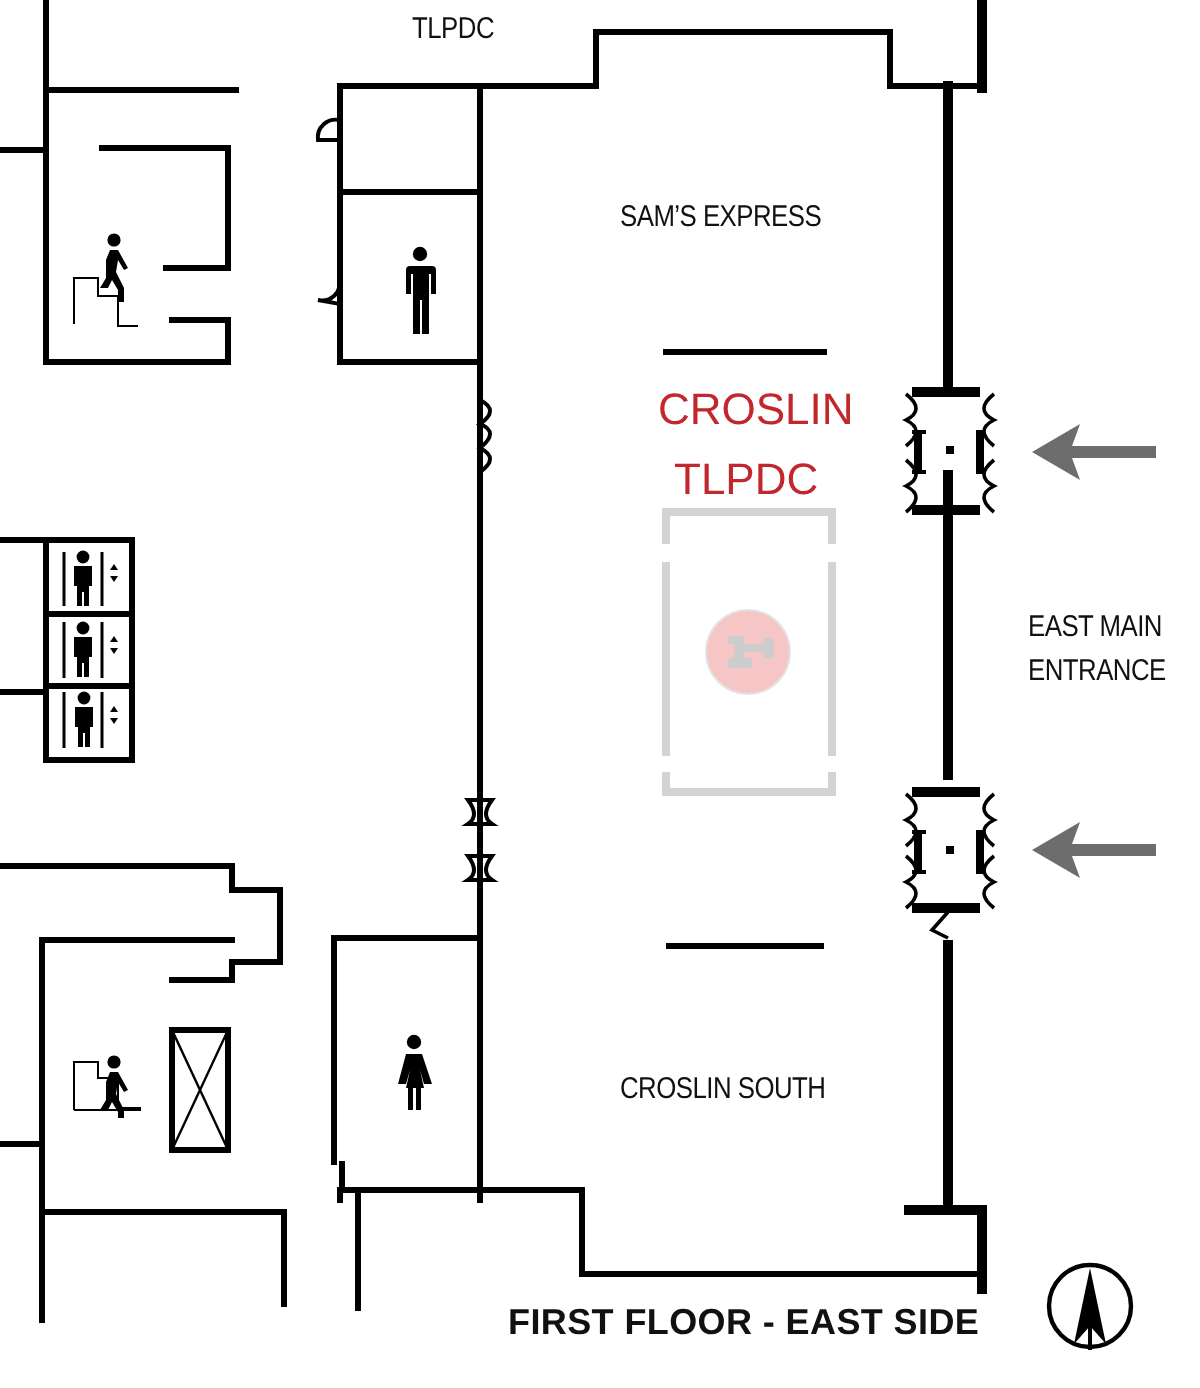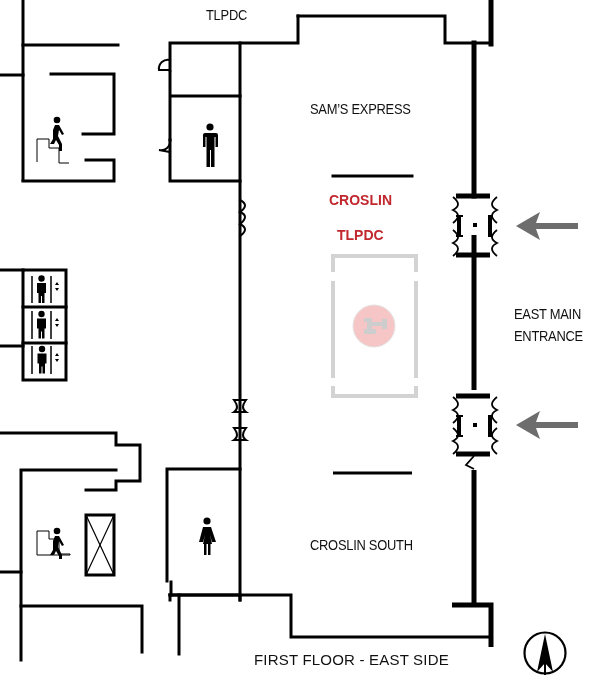--- a/index.html
+++ b/index.html
@@ -2,24 +2,24 @@
 <html><head>
 <meta charset="utf-8">
 <style>
   html, body { margin: 0; padding: 0; background: #ffffff; }
   body { width: 600px; height: 694px; position: relative; overflow: hidden;
          font-family: "Liberation Sans", "DejaVu Sans", sans-serif; }
   #map { position: absolute; left: 0; top: 0; width: 600px; height: 694px; }
   .lbl { position: absolute; font-family: "Liberation Sans", sans-serif; color: #111;
          font-size: 15px; letter-spacing: -0.3px; transform: scaleX(0.86); transform-origin: left top;
          white-space: nowrap; }
-  .lbl-red { position: absolute; font-family: "Liberation Sans", sans-serif; font-weight: bold;
-             color: #c1272d; font-size: 14px; white-space: nowrap; }
-  .lbl-title { position: absolute; font-family: "Liberation Sans", sans-serif; font-weight: normal;
-               color: #111; font-size: 15px; white-space: nowrap; letter-spacing: 0.2px; }
+  .lbl-red { position: absolute; font-family: "Liberation Sans", sans-serif; font-weight: normal;
+             color: #c1272d; font-size: 22px; white-space: nowrap; }
+  .lbl-title { position: absolute; font-family: "Liberation Sans", sans-serif; font-weight: bold;
+               color: #111; font-size: 18px; white-space: nowrap; letter-spacing: 0.2px; }
 </style>
 </head>
 <body>
 
 <svg id="map" viewBox="0 0 600 694" xmlns="http://www.w3.org/2000/svg">
   <g fill="none" stroke="#000" stroke-width="3" stroke-linecap="square">
 
     <g>
       <line x1="23" y1="0" x2="23" y2="180"></line>
       <line x1="23" y1="45" x2="118" y2="45"></line>

